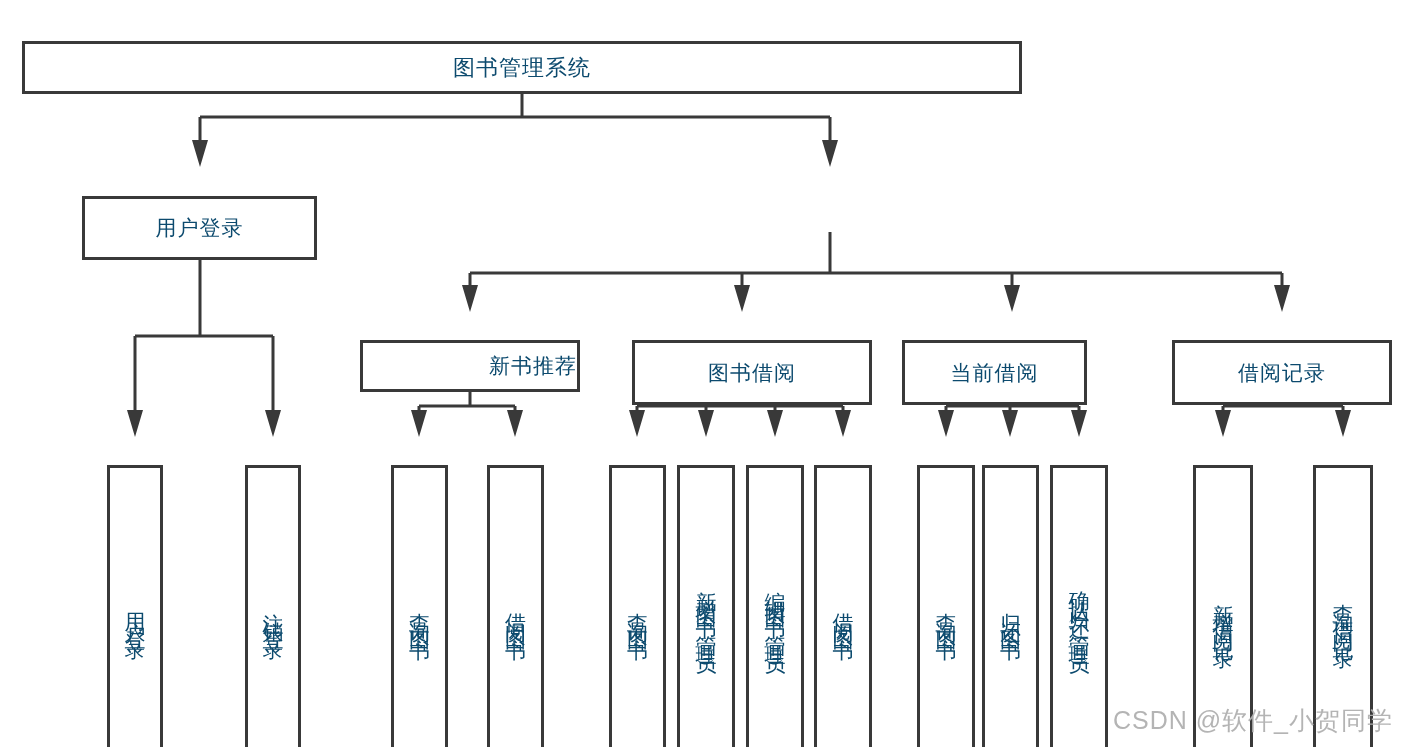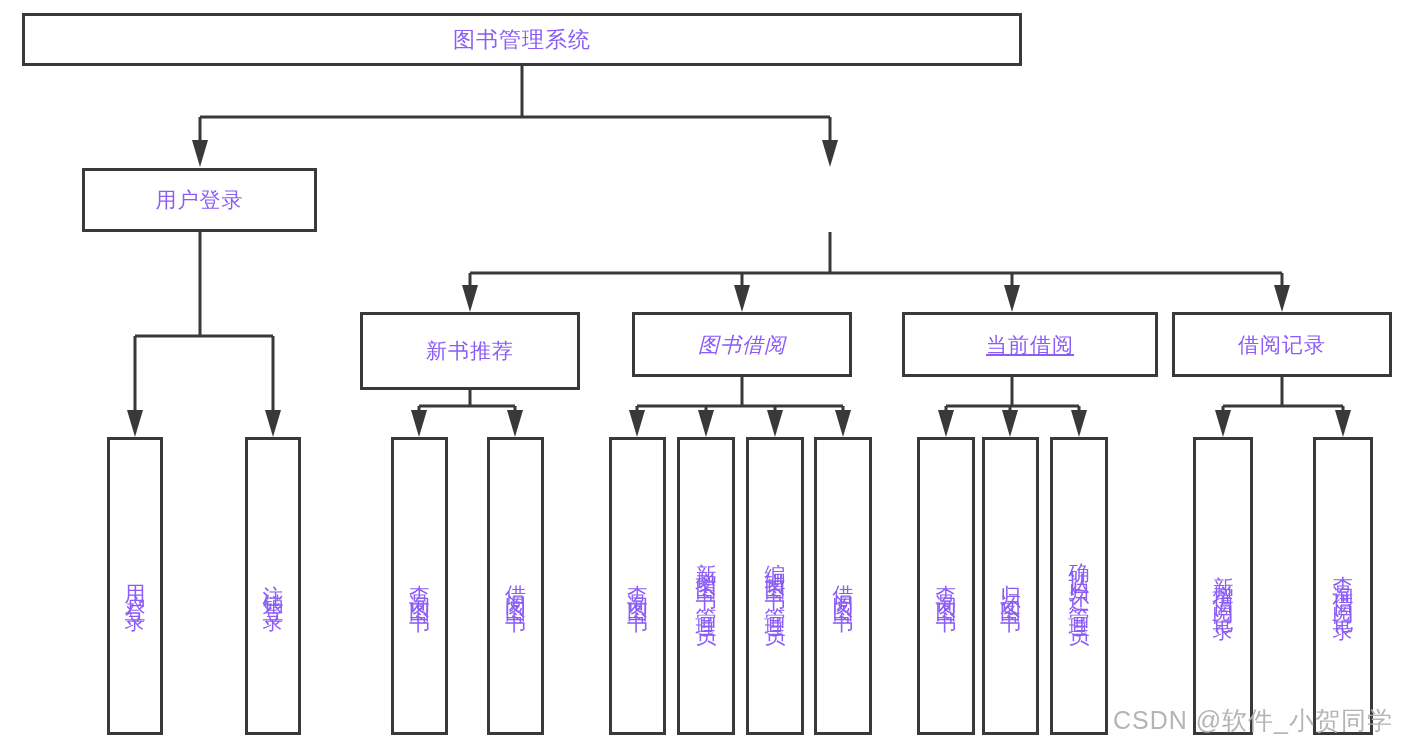--- a/index.html
+++ b/index.html
@@ -12,21 +12,22 @@
   }
   #connectors{position:absolute;left:0;top:0;width:1405px;height:747px;pointer-events:none;}
   .box{
     position:absolute;
     box-sizing:border-box;
     border:3px solid #393939;
     background:#ffffff;
     display:flex;
     align-items:center;
     justify-content:center;
-    color:#8b5cf6;
+    color:#0c4a6e;
+    margin-top:28px;
   }
   .hlabel{
     font-size:21px;
     letter-spacing:1px;
     white-space:nowrap;
   }
   .title .hlabel{font-size:22px;}
   .vlabel{
     writing-mode:vertical-rl;
     text-orientation:mixed;
@@ -107,27 +108,27 @@
   </svg>
 
   <div class="box title" style="left:22px;top:13px;width:1000px;height:53px;">
     <span class="hlabel">图书管理系统</span>
   </div>
 
   <div class="box" style="left:82px;top:168px;width:235px;height:64px;">
     <span class="hlabel">用户登录</span>
   </div>
 
-  <div class="box" style="left:360px;top:312px;width:220px;height:78px;">
+  <div class="box" style="left:360px;top:312px;width:220px;height:52px;justify-content:flex-end;">
     <span class="hlabel">新书推荐</span>
   </div>
-  <div class="box" style="left:632px;top:312px;width:220px;height:65px;font-style:italic;">
+  <div class="box" style="left:632px;top:312px;width:240px;height:65px;">
     <span class="hlabel">图书借阅</span>
   </div>
-  <div class="box" style="left:902px;top:312px;width:256px;height:65px;text-decoration:underline;">
+  <div class="box" style="left:902px;top:312px;width:185px;height:65px;">
     <span class="hlabel">当前借阅</span>
   </div>
   <div class="box" style="left:1172px;top:312px;width:220px;height:65px;">
     <span class="hlabel">借阅记录</span>
   </div>
 
   <div class="box" style="left:107px;top:437px;width:56px;height:298px;">
     <span class="vlabel">用户登录</span>
   </div>
   <div class="box" style="left:245px;top:437px;width:56px;height:298px;">

